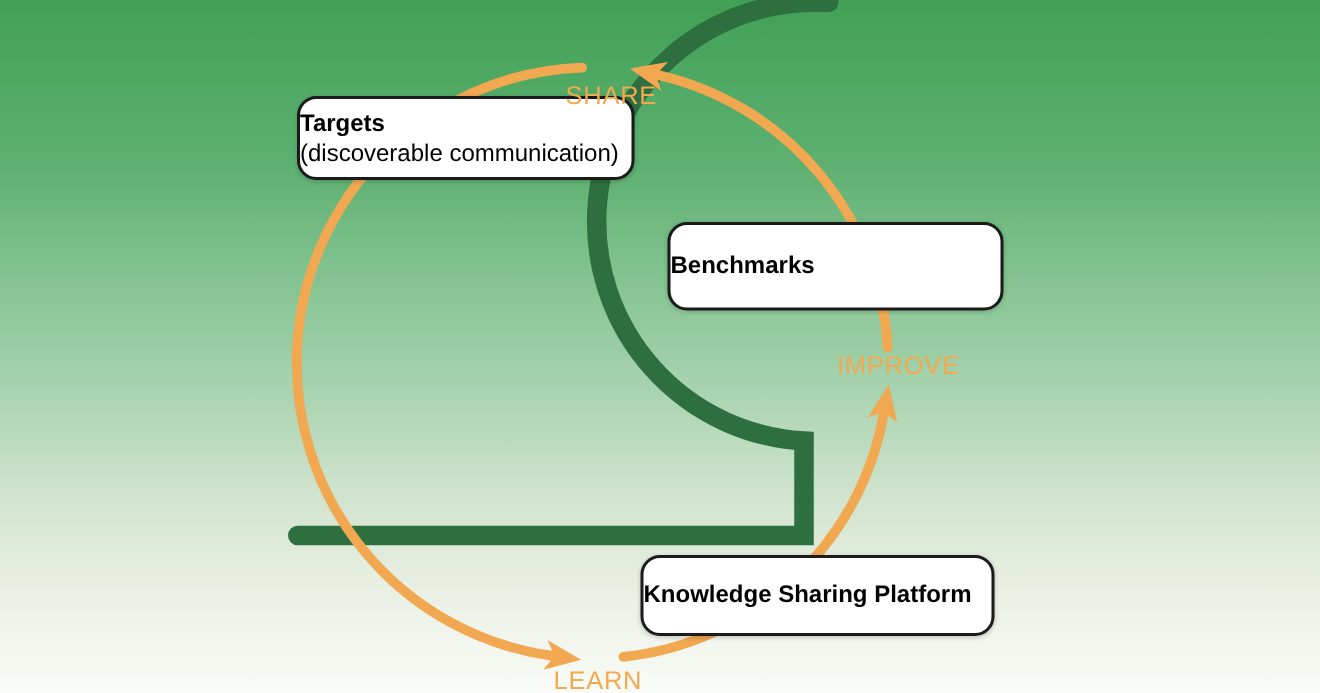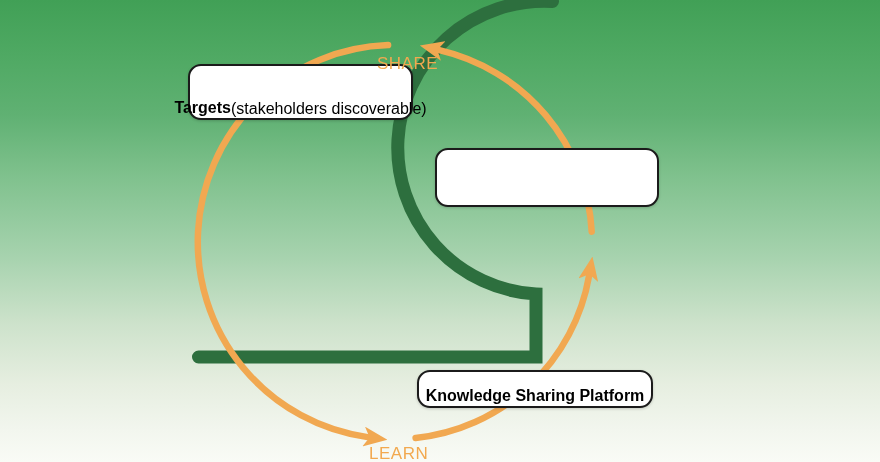--- a/index.html
+++ b/index.html
@@ -11,31 +11,32 @@
     background:linear-gradient(180deg,
       #41a056 0%, #4fa963 12%, #60b173 25%, #7fc18d 38%,
       #a5d2ad 55%, #cde2cb 70%, #e6eee0 83%, #f2f6ee 93%, #f9fbf6 100%);
   }
   .stage svg{position:absolute;left:0;top:0;}
   .box{
     position:absolute;
     background:#ffffff;
     border:2px solid #1b1b1b;
     border-radius:13px;
-    display:flex;
-    align-items:flex-end;justify-content:center;
+    display:flex;flex-direction:column;
+    align-items:flex-start;justify-content:center;
     text-align:center;color:#000;
     box-shadow:0 1px 3px rgba(0,0,0,0.18);
     box-sizing:border-box;
+    margin-left:10px;
   }
   .box-title{font-weight:bold;font-size:16px;line-height:20px;white-space:nowrap;}
   .box-sub{font-size:16px;line-height:19px;white-space:nowrap;}
   #box-targets{left:188px;top:64px;width:225px;height:56px;}
   #box-benchmarks{left:435px;top:148px;width:224px;height:59px;}
-  #box-ksp{left:417px;top:370px;width:236px;height:38px;}
+  #box-ksp{left:417px;top:370px;width:236px;height:54px;}
   .cycle-label{
     position:absolute;
     font-size:17px;letter-spacing:0.5px;
     color:#f2a94f;white-space:nowrap;
   }
   #label-share{left:377px;top:22px;margin-top:32px;}
   #label-improve{left:558px;top:234px;}
   #label-learn{left:369px;top:444px;}
 </style>
 </head>
@@ -54,26 +55,28 @@
 
     <g>
       <path d="M 388.1 45.1 A 197 197 0 0 0 367.6 437.1" fill="none" stroke-width="6.5" stroke-linecap="round" marker-end="url(#arrow)" stroke="#f1a851"></path>
       <path d="M 415.6 437.9 A 197 197 0 0 0 589.0 276.2" fill="none" stroke-width="6.5" stroke-linecap="round" marker-end="url(#arrow)" stroke="#f1a851"></path>
       <path d="M 591.7 231.7 A 197 197 0 0 0 439.3 50.1" fill="none" stroke-width="6.5" stroke-linecap="round" marker-end="url(#arrow)" stroke="#f1a851"></path>
     </g>
   </svg>
 
   <div class="box" id="box-targets">
     <div class="box-title">Targets</div>
-    <div class="box-sub">(stakeholders discoverable)</div>
+    <div class="box-sub">(discoverable communication)</div>
   </div>
 
   <div class="box" id="box-benchmarks">
+    <div class="box-title">Benchmarks</div>
   </div>
 
   <div class="box" id="box-ksp">
     <div class="box-title">Knowledge Sharing Platform</div>
   </div>
 
   <div class="cycle-label" id="label-share">SHARE</div>
+  <div class="cycle-label" id="label-improve">IMPROVE</div>
   <div class="cycle-label" id="label-learn">LEARN</div>
 
 </div>
 
 </body></html>

